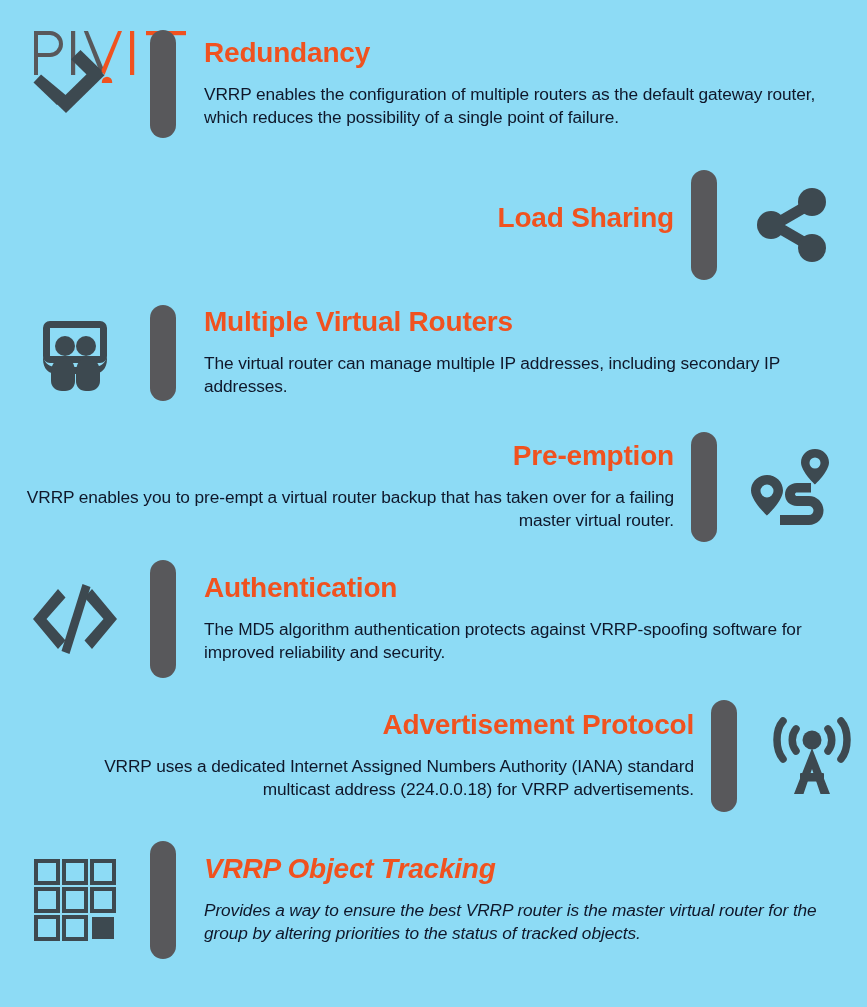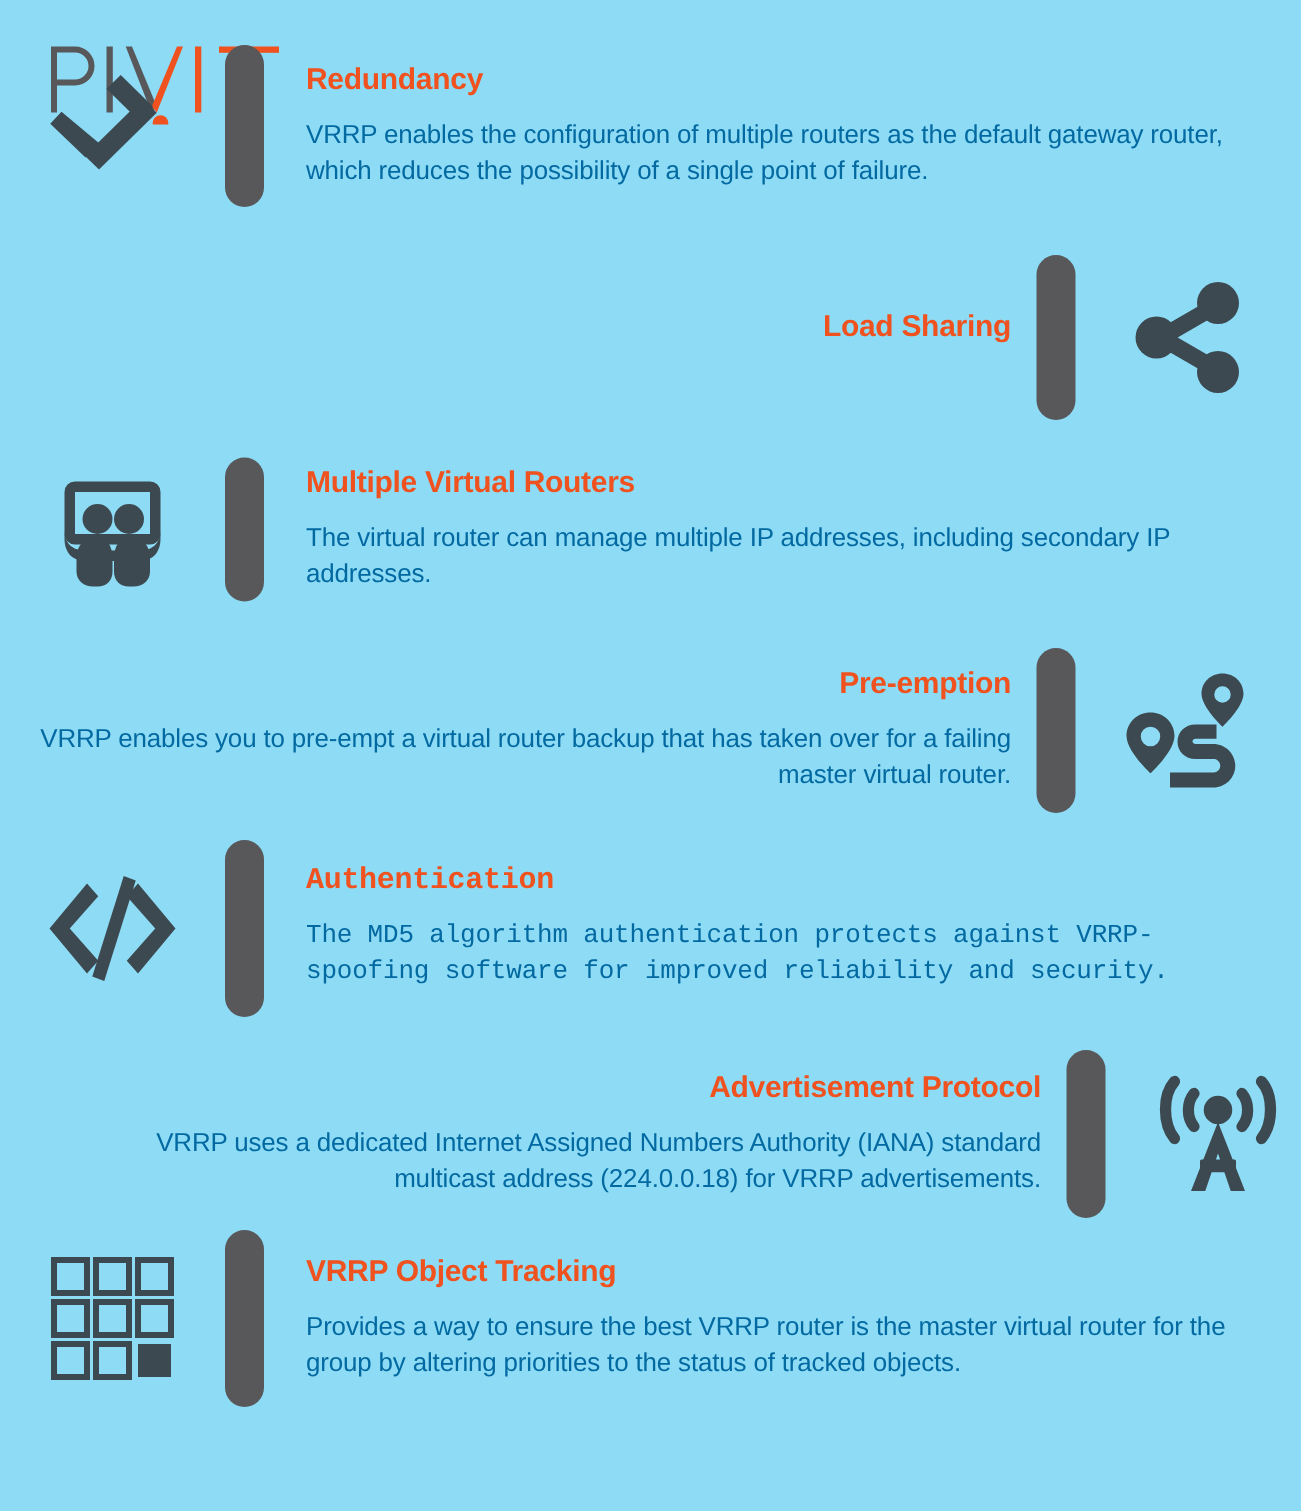--- a/index.html
+++ b/index.html
@@ -58,29 +58,29 @@
   .text-cell {
     flex: 1;
     padding: 0 14px;
   }
 
   .row.left-icon .text-cell  { padding-left: 28px; padding-right: 24px; }
   .row.right-icon .text-cell { padding-right: 17px; padding-left: 24px; text-align: right; }
 
   .heading {
     color: #f0521f;
-    font-size: 20px;
+    font-size: 28px;
     font-weight: bold;
     letter-spacing: -0.2px;
     line-height: 1.1;
     margin-bottom: 14px;
   }
 
   .body {
-    color: #0369a1;
+    color: #0f172a;
     font-size: 17.3px;
     line-height: 1.38;
     letter-spacing: -0.1px;
   }
 
   svg { display: block; }
 </style>
 </head>
 <body>
 
@@ -169,21 +169,21 @@
         <path d="M62 36 h-14 c-7 0 -12 5 -12 11.5 S41 59 48 59 h12 c2.5 0 4.5 2 4.5 4.5 S62.5 68 60 68 H31 v10 h29 c8 0 14.5 -6.5 14.5 -14.5 S68 49 60 49 H48 c-1 0 -2 -0.8 -2 -1.8 s1 -1.7 2 -1.7 h14 z"></path>
       </g>
         </svg>
       </div>
       <div class="bar" style="height: 110px;"></div>
       <div class="text-cell">
         <div class="heading">Pre-emption</div>
         <div class="body">VRRP enables you to pre-empt a virtual router backup that has taken over for a failing master virtual router.</div>
       </div>
     </div>
-    <div class="row left-icon" style="position: absolute; top: 560px; left: 0px; font-family: Liberation Mono, monospace;">
+    <div class="row left-icon" style="position: absolute; top: 560px; left: 0px;">
       <div class="icon-cell">
         <svg width="86" height="76" viewBox="0 0 86 76">
           <g fill="#3d4950">
         <path d="M26 8 L33.5 16.5 L14.5 38 L33.5 59.5 L26 68 L1 38 Z"></path>
         <path d="M60 8 L52.5 16.5 L71.5 38 L52.5 59.5 L60 68 L85 38 Z"></path>
         <path d="M50.5 3 L58.5 6 L37.5 73 L29.5 70 Z"></path>
       </g>
         </svg>
       </div>
       <div class="bar" style="height: 118px;"></div>
@@ -207,21 +207,21 @@
         <rect x="31" y="58" width="24" height="8.5" rx="1"></rect>
       </g>
         </svg>
       </div>
       <div class="bar" style="height: 112px;"></div>
       <div class="text-cell">
         <div class="heading">Advertisement Protocol</div>
         <div class="body">VRRP uses a dedicated Internet Assigned Numbers Authority (IANA) standard multicast address (224.0.0.18) for VRRP advertisements.</div>
       </div>
     </div>
-    <div class="row left-icon" style="position: absolute; top: 820px; left: 0px;">
+    <div class="row left-icon" style="position: absolute; top: 841px; left: 0px; font-style: italic;">
       <div class="icon-cell">
         <svg width="84" height="84" viewBox="0 0 84 84">
           <g fill="none" stroke="#3d4950" stroke-width="4">
         <rect x="3" y="3" width="22" height="22"></rect>
         <rect x="31" y="3" width="22" height="22"></rect>
         <rect x="59" y="3" width="22" height="22"></rect>
         <rect x="3" y="31" width="22" height="22"></rect>
         <rect x="31" y="31" width="22" height="22"></rect>
         <rect x="59" y="31" width="22" height="22"></rect>
         <rect x="3" y="59" width="22" height="22"></rect>

